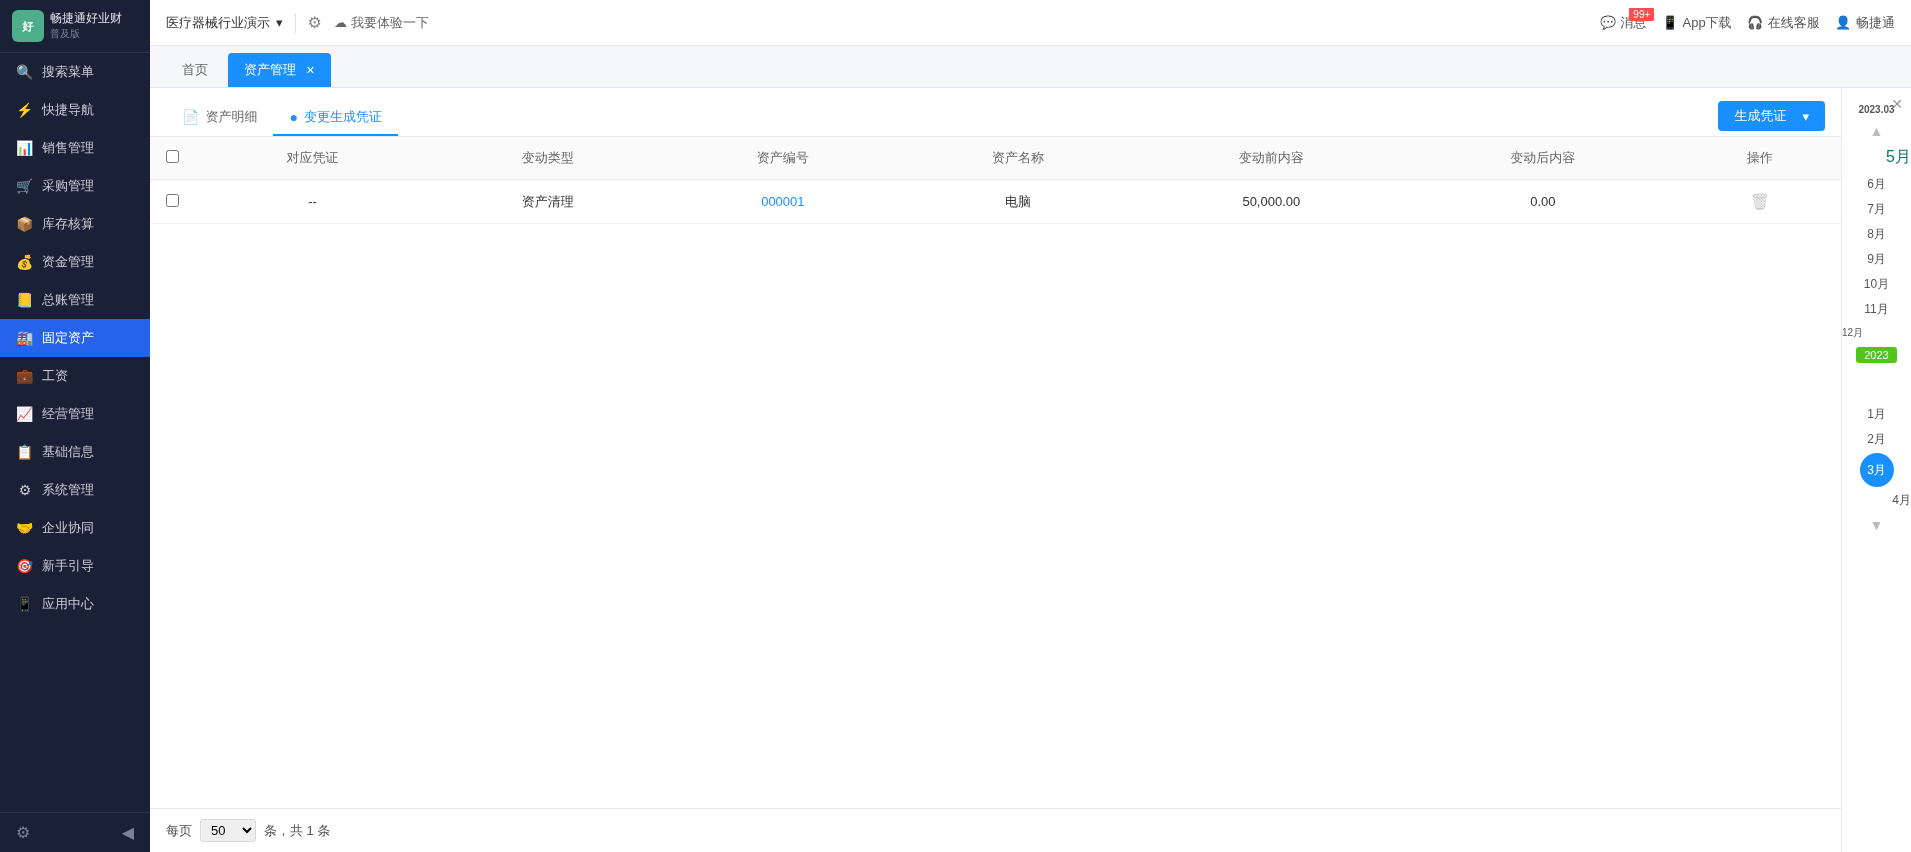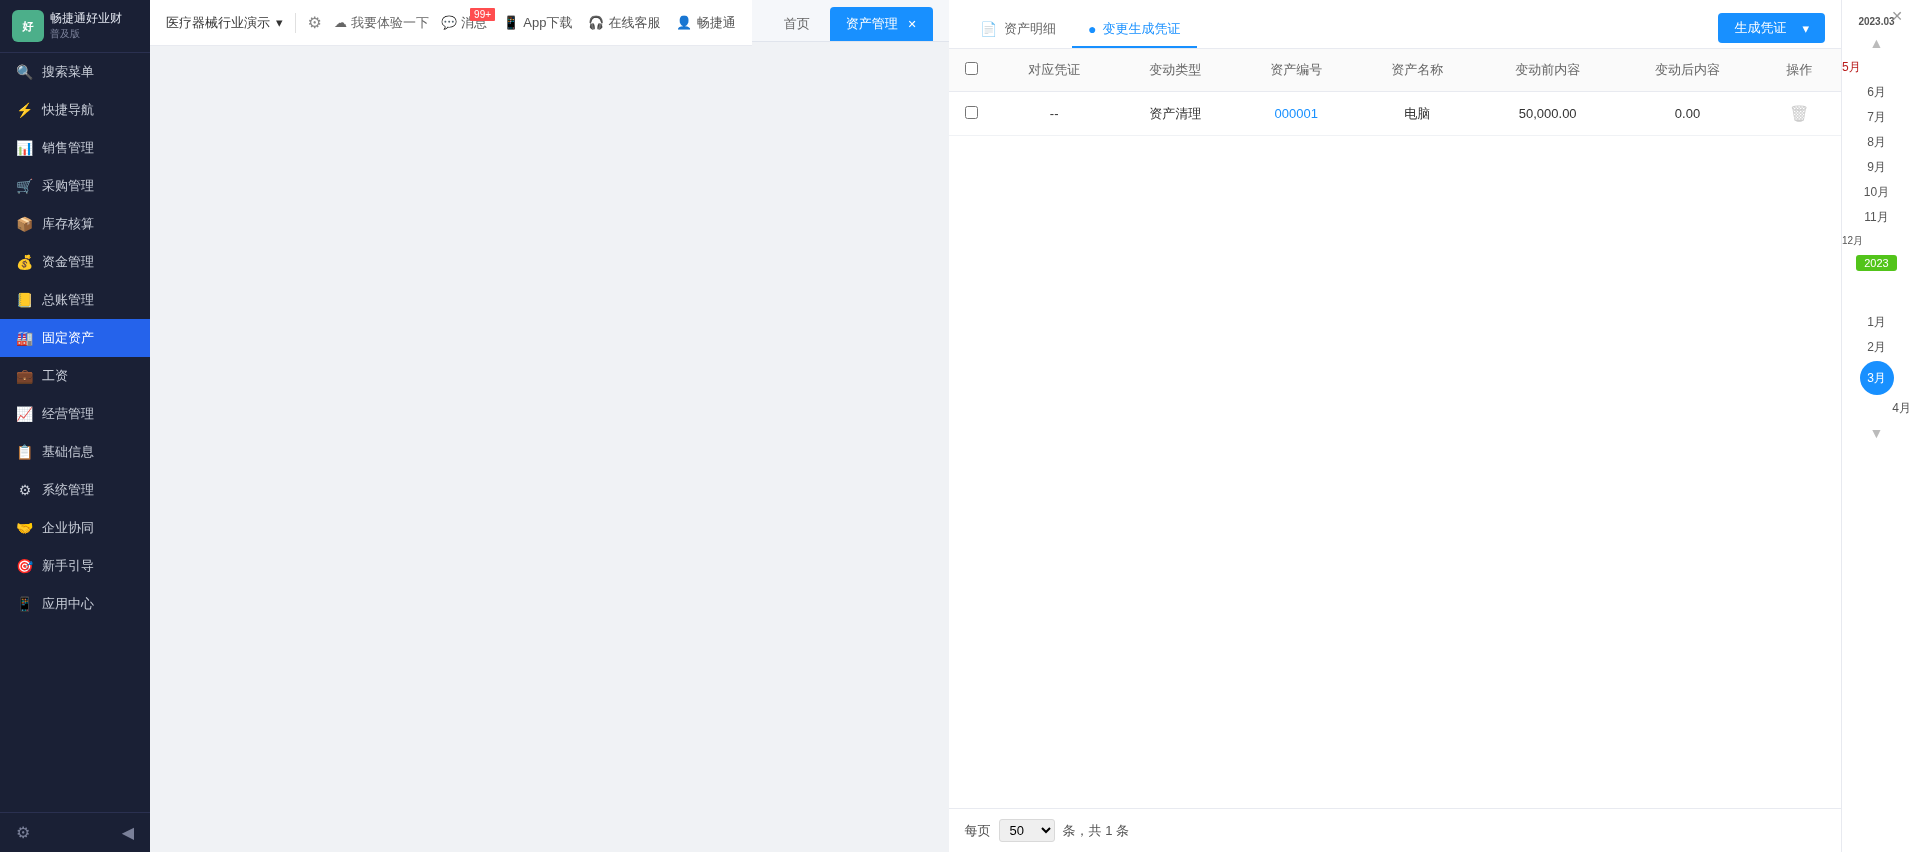--- a/index.html
+++ b/index.html
@@ -47,21 +47,21 @@
       padding: 10px 16px;
       border-top: 1px solid #2a3050;
       display: flex; align-items: center; justify-content: space-between;
     }
     .sidebar-bottom-icon { cursor: pointer; color: #7a8099; font-size: 16px; }
 
     
     .main {
       flex: 1;
       display: flex;
-      flex-direction: row;
+      flex-direction: column;
       height: 100%;
       overflow: hidden;
     }
 
     
     .topbar {
       height: 46px;
       background: white;
       border-bottom: 1px solid #e8eaf0;
       display: flex;
@@ -405,21 +405,21 @@
         <span>条，共 1 条</span>
       </div>
     </div>
 
     <div class="right-panel" style="width:70px; min-width:60px;">
       <span class="panel-close">✕</span>
 
       <div style="font-size:10px; color:#555; padding: 8px 4px 4px; font-weight:bold; text-align:center;">2023.03</div>
       <span class="nav-arrow" style="font-size:14px;">▲</span>
       <div id="month-list" style="width:100%; display:flex; flex-direction:column; align-items:center;">
-          <div style="color: #b91c1c; font-size: 12px; padding: 4px 0px; cursor: pointer; text-align: left; width: 100%;">5月</div>
+          <div style="color: #0f766e; font-size: 16px; padding: 4px 0px; cursor: pointer; text-align: right; width: 100%;">5月</div>
           <div style="color: rgb(85, 85, 85); font-size: 12px; padding: 4px 0px; cursor: pointer; text-align: center; width: 100%;">6月</div>
           <div style="color: rgb(85, 85, 85); font-size: 12px; padding: 4px 0px; cursor: pointer; text-align: center; width: 100%;">7月</div>
           <div style="color: rgb(85, 85, 85); font-size: 12px; padding: 4px 0px; cursor: pointer; text-align: center; width: 100%;">8月</div>
           <div style="color: rgb(85, 85, 85); font-size: 12px; padding: 4px 0px; cursor: pointer; text-align: center; width: 100%;">9月</div>
           <div style="color: rgb(85, 85, 85); font-size: 12px; padding: 4px 0px; cursor: pointer; text-align: center; width: 100%;">10月</div>
           <div style="color: rgb(85, 85, 85); font-size: 12px; padding: 4px 0px; cursor: pointer; text-align: center; width: 100%;">11月</div>
           <div style="color: rgb(85, 85, 85); font-size: 10px; padding: 4px 0px; cursor: pointer; text-align: left; width: 100%;">12月</div>
           <span style="background: rgb(82, 196, 26); color: white; border-radius: 3px; font-size: 11px; padding: 2px 8px; margin: 3px 0px; cursor: pointer;">2023</span>
           <div style="color: rgb(85, 85, 85); font-size: 12px; padding: 4px 0px; cursor: pointer; text-align: center; width: 100%; margin-top: 36px;">1月</div>
           <div style="color: rgb(85, 85, 85); font-size: 12px; padding: 4px 0px; cursor: pointer; text-align: center; width: 100%;">2月</div>

